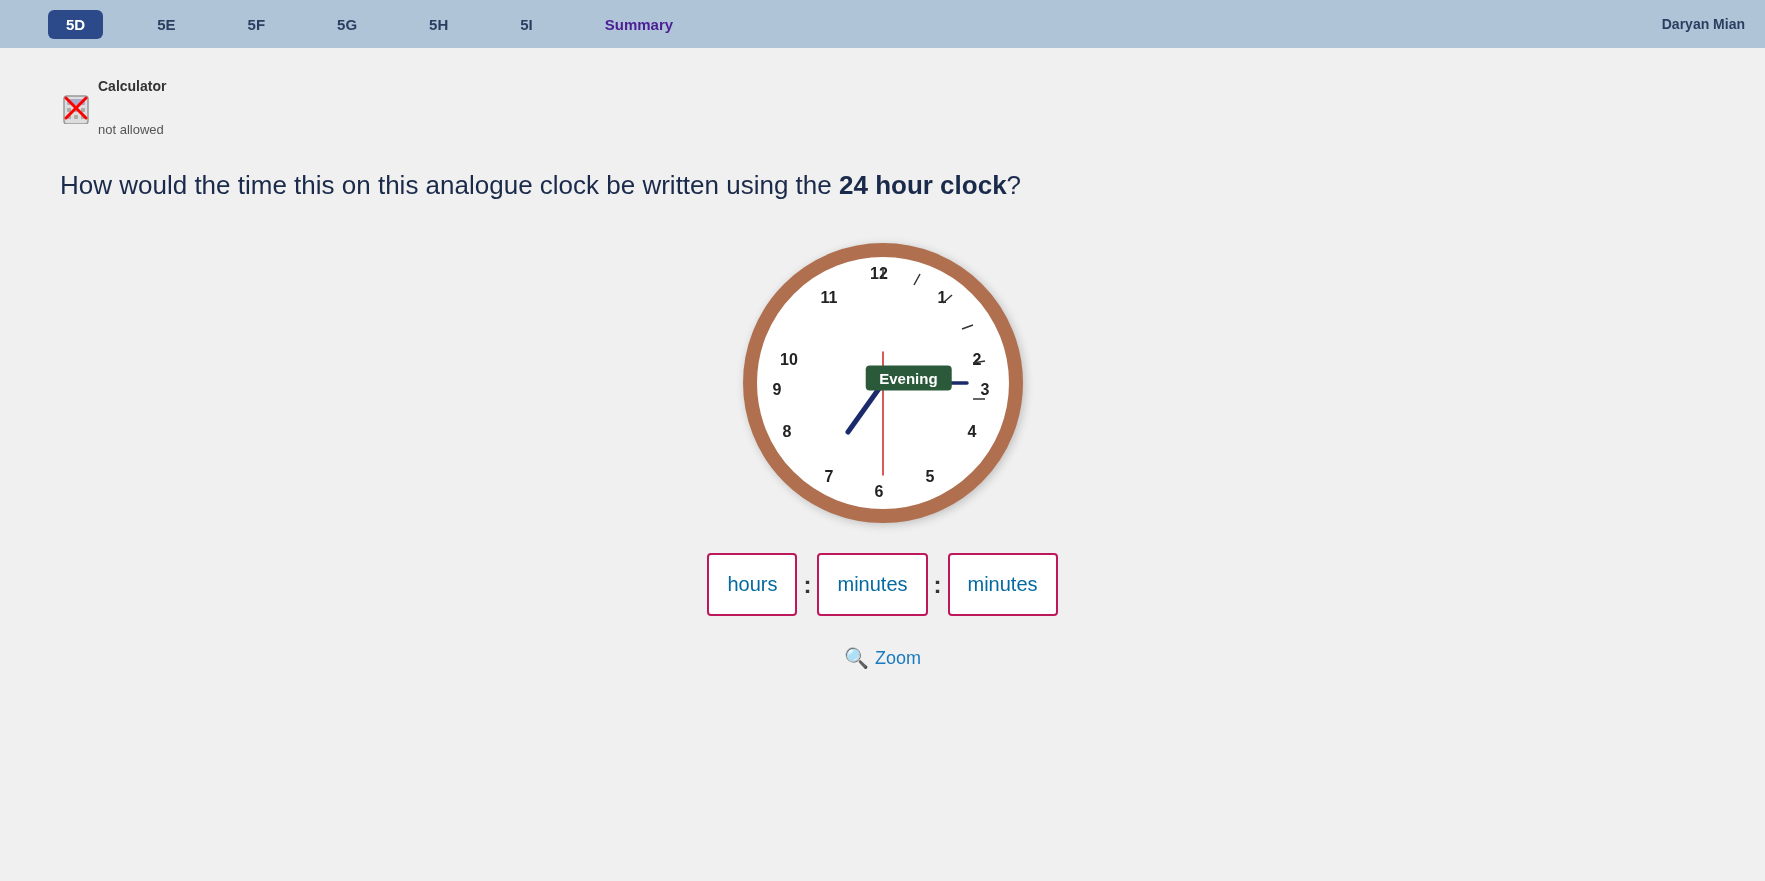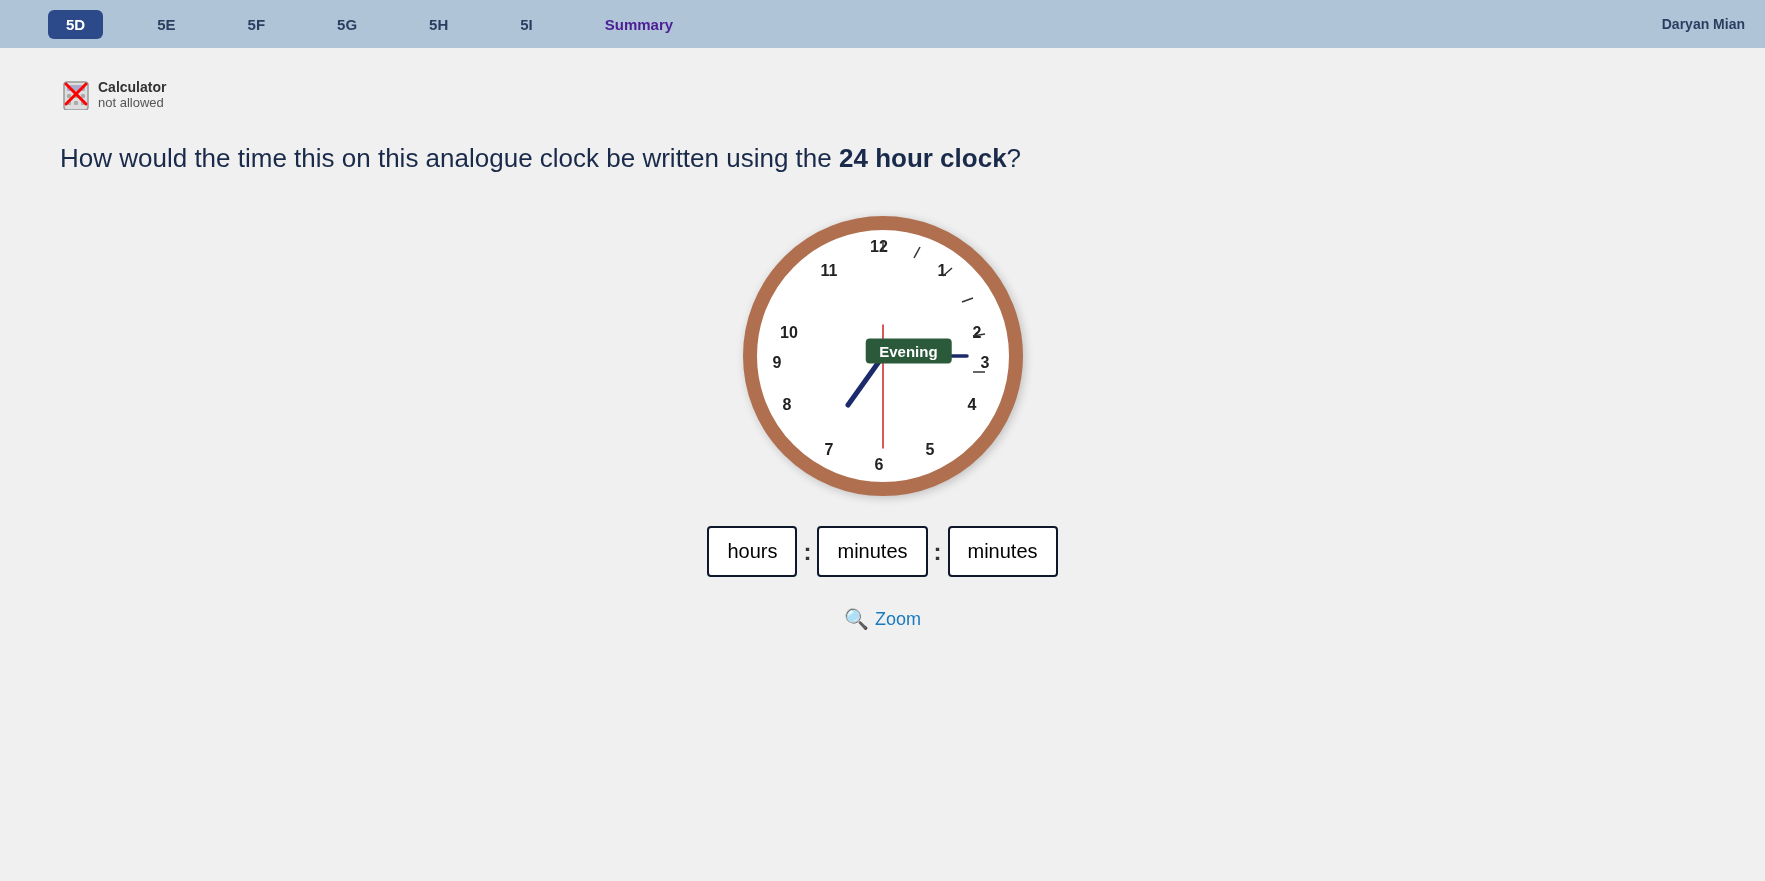--- a/index.html
+++ b/index.html
@@ -147,25 +147,25 @@
 
     
     .time-input-row {
       display: flex;
       align-items: center;
       gap: 2px;
       font-size: 22px;
       color: #333;
     }
     .time-box {
-      border: 2px solid #0f172a;
+      border: 2px solid #be185d;
       border-radius: 4px;
-      padding: 12px 18px;
+      padding: 18px 18px;
       font-size: 20px;
-      color: #000000;
+      color: #0369a1;
       background: white;
       min-width: 80px;
       text-align: center;
     }
     .time-colon {
       font-size: 24px;
       font-weight: bold;
       color: #333;
       padding: 0 4px;
     }
@@ -213,21 +213,21 @@
           <rect x="7" y="23" width="4" height="4" rx="1" fill="#aaa"></rect>
           <rect x="14" y="23" width="4" height="4" rx="1" fill="#aaa"></rect>
           <rect x="21" y="23" width="4" height="4" rx="1" fill="#aaa"></rect>
 
           <line x1="6" y1="6" x2="26" y2="26" stroke="red" stroke-width="3" stroke-linecap="round"></line>
           <line x1="26" y1="6" x2="6" y2="26" stroke="red" stroke-width="3" stroke-linecap="round"></line>
         </svg>
       </div>
       <div>
         <div style="font-weight:bold; font-size:14px;">Calculator</div>
-        <div style="font-size:13px; color:#555;">not allowed</div>
+        <div style="font-size:13px; color:#555;margin-top:28px;">not allowed</div>
       </div>
     </div>
   </div>
 
   <div class="question-text">
     <span>How would the time this on this analogue clock be written using the </span><strong>24 hour clock</strong><span>?</span>
   </div>
 
   <div class="clock-area">
 

